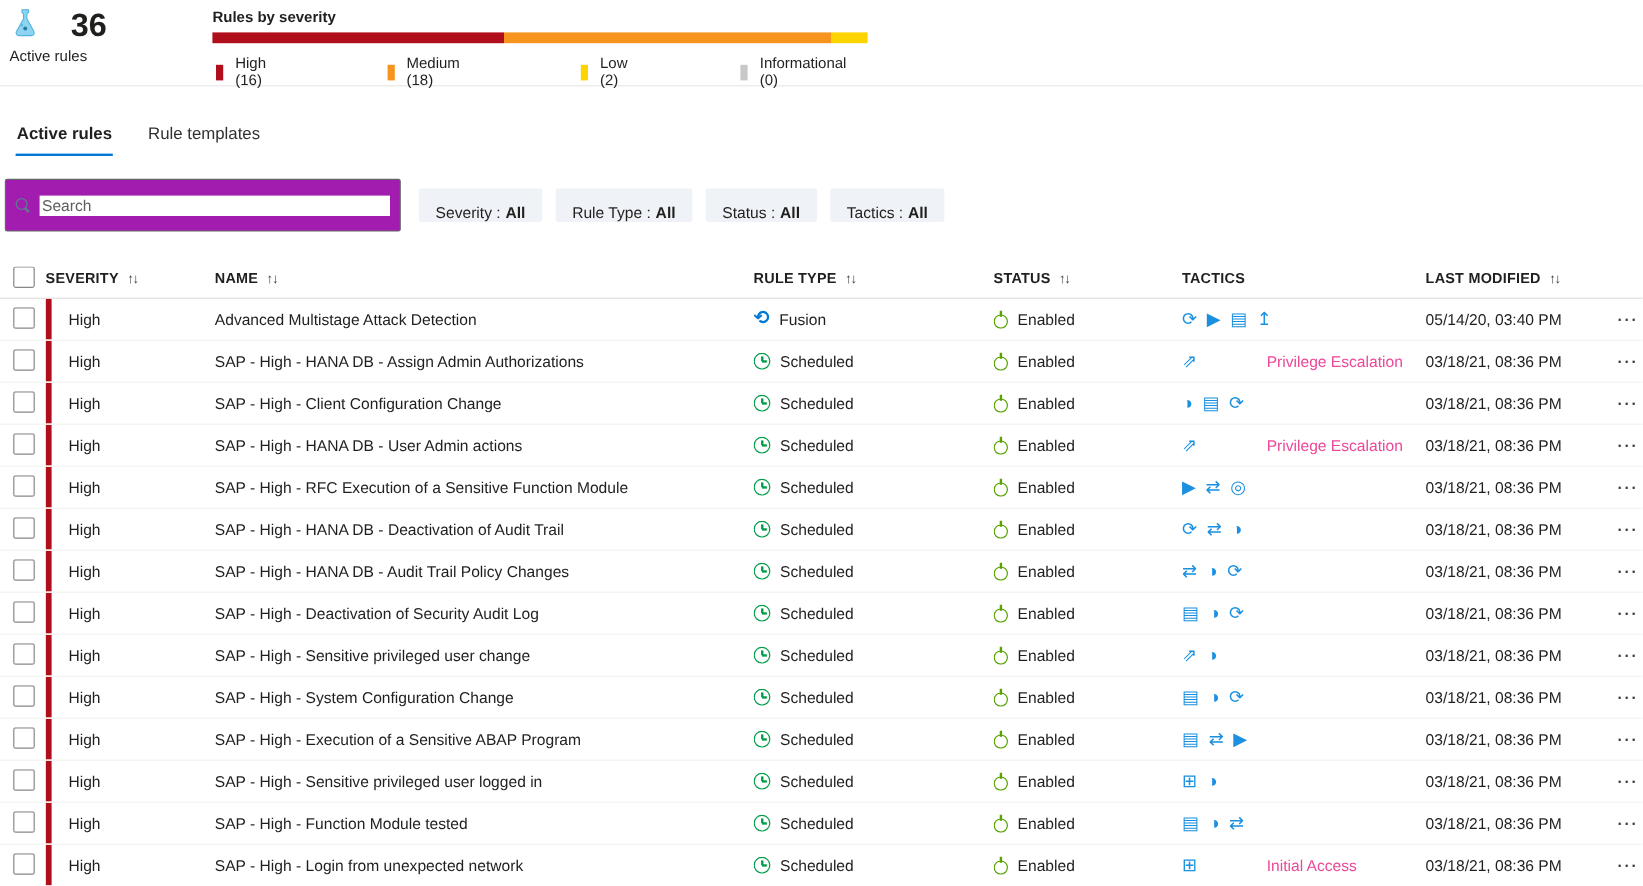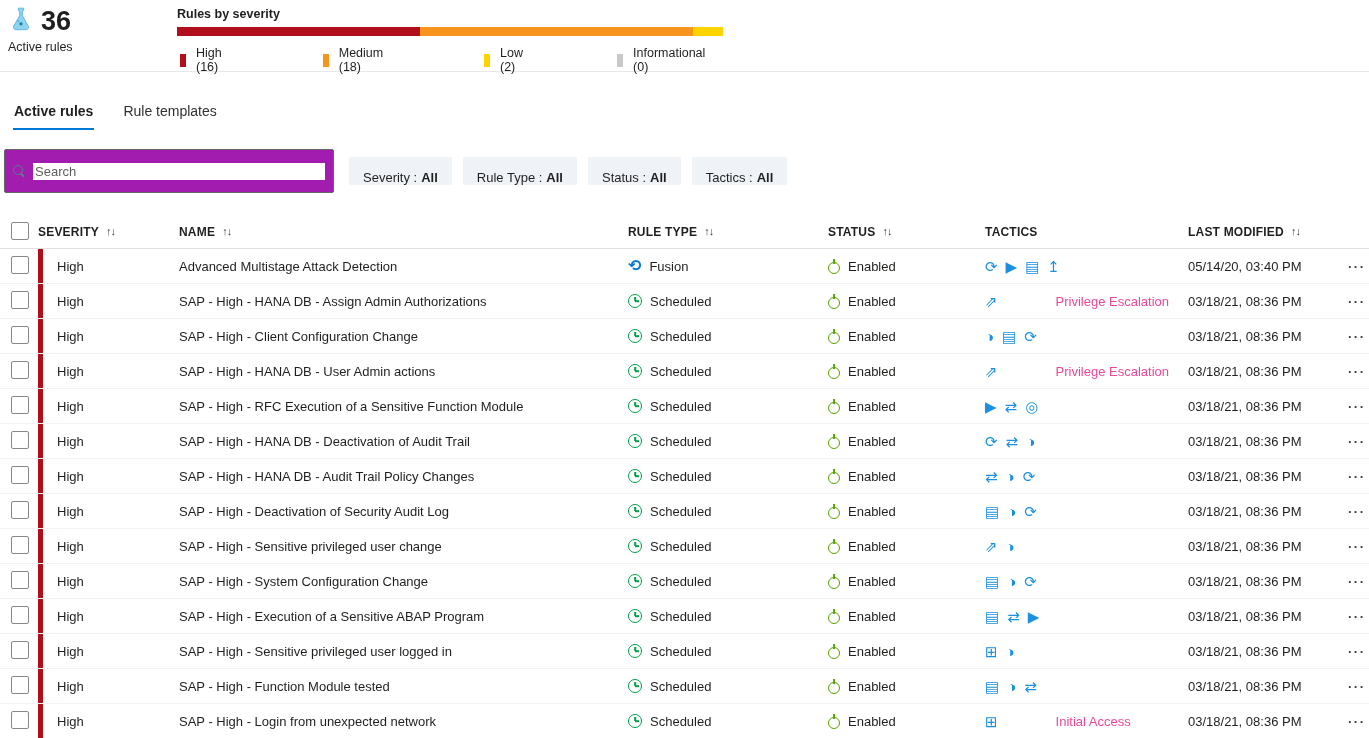--- a/index.html
+++ b/index.html
@@ -9,21 +9,21 @@
     font-family: "Liberation Sans", "DejaVu Sans", sans-serif;
     color: #201f1e; font-size: 13px;
   }
 
   
   .top {
     height: 72px; display: flex; align-items: flex-start;
     padding: 6px 0 0 8px; border-bottom: 1px solid #e8e8e8;
   }
   .count-block { width: 169px; flex: none; }
-  .count-row { display: flex; align-items: center; gap: 7px; }
+  .count-row { display: flex; align-items: center; gap: 25px; }
   .count-number { font-size: 27px; font-weight: 600; color: #201f1e; line-height: 1.1; }
   .count-label { font-size: 12.5px; margin-top: 3px; color: #201f1e; }
 
   .severity-chart { width: 546px; flex: none; padding-top: 1px; }
   .chart-title { font-size: 12.5px; font-weight: 600; color: #201f1e; }
   .sev-bar-track { display: flex; height: 9px; margin-top: 6px; width: 546px; }
   .seg { height: 100%; }
   .legend { display: flex; margin-top: 10px; margin-left: 3px; align-items: center; }
   .legend-item { display: flex; align-items: center; gap: 10px; margin-right: 76px; }
   .legend-item:last-child { margin-right: 0; }
@@ -67,21 +67,21 @@
   .table { margin-top: 23px; }
   .grid-row {
     display: grid;
     grid-template-columns: 38px 141px 449px 200px 157px 203px 160px 1fr;
     align-items: center;
   }
   .thead-row { height: 33px; border-bottom: 1px solid #e1dfdd; }
   .trow { height: 35px; border-bottom: 1px solid #f3f2f1; }
   .cell { font-size: 13px; color: #201f1e; white-space: nowrap; overflow: hidden; }
   .hcell { font-size: 12px; font-weight: 700; color: #201f1e; letter-spacing: 0.2px;
-           display: flex; align-items: flex-start; white-space: nowrap; }
+           display: flex; align-items: flex-end; white-space: nowrap; }
   .sort { margin-left: 7px; font-size: 11px; font-weight: 400; color: #3b3a39; letter-spacing: -1px; }
   .cb-cell { padding-left: 11px; }
   .cb {
     display: inline-block; width: 18px; height: 18px; border: 1px solid #8a8886;
     border-radius: 2px; background: #fff; cursor: pointer;
   }
   .sev-cell { position: relative; align-self: stretch; display: flex; align-items: center; padding-left: 19px; }
   .sev-bar { position: absolute; left: 0; top: 0; bottom: 0; width: 5px; }
   .col-flex { display: flex; align-items: center; gap: 8px; }
 

